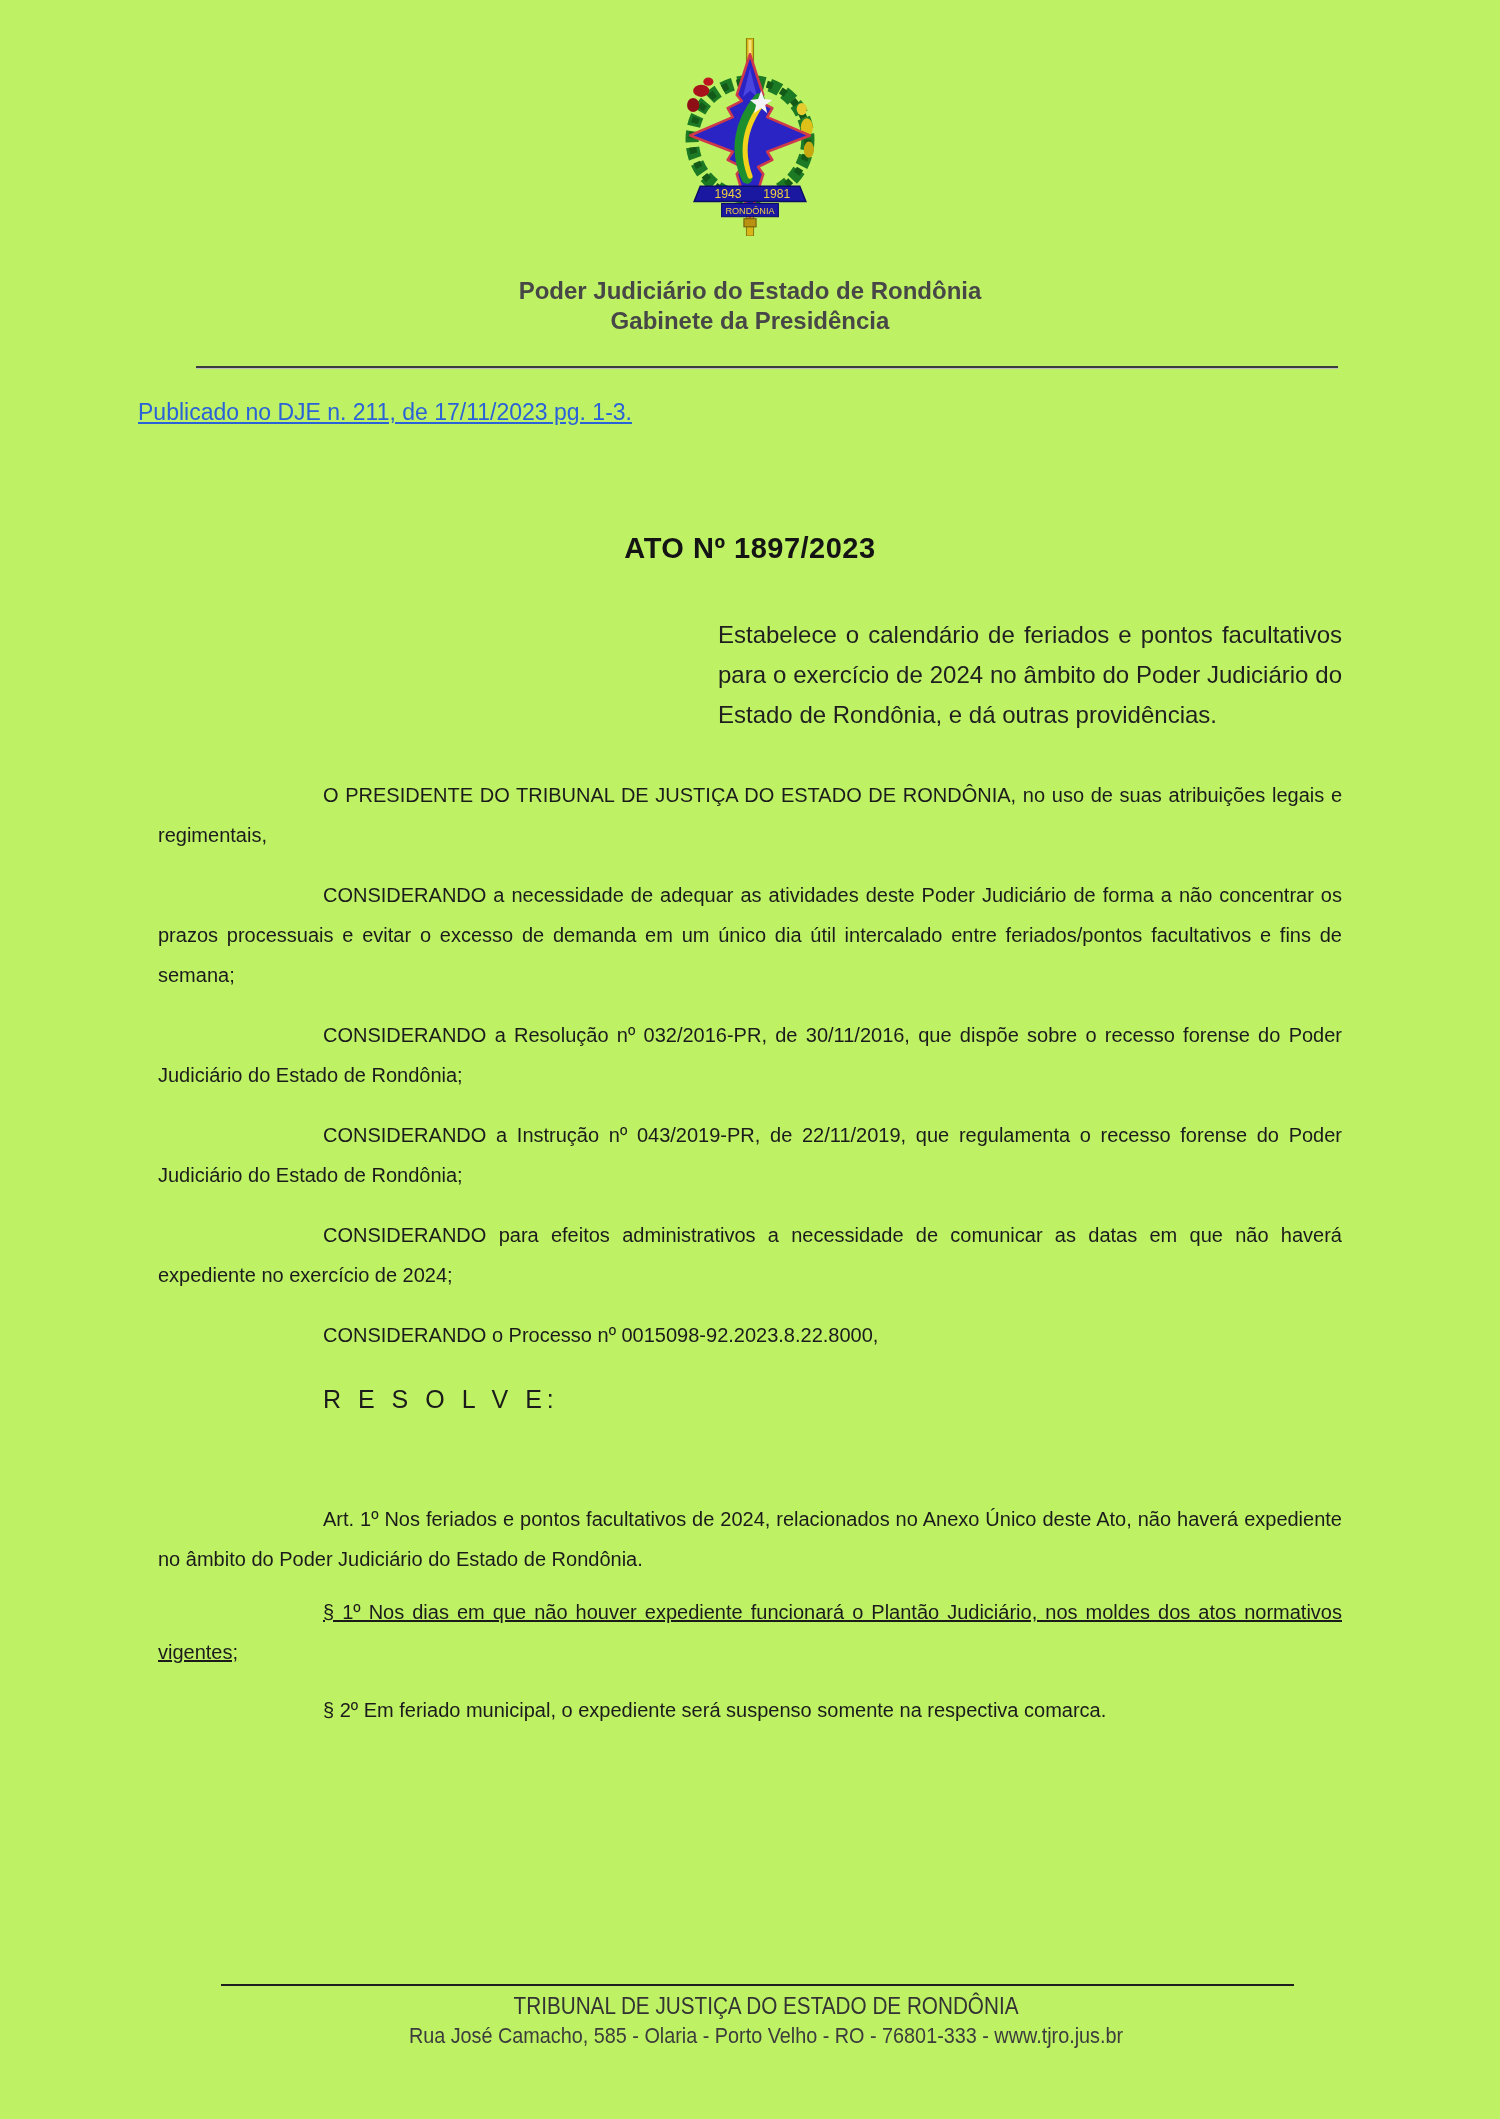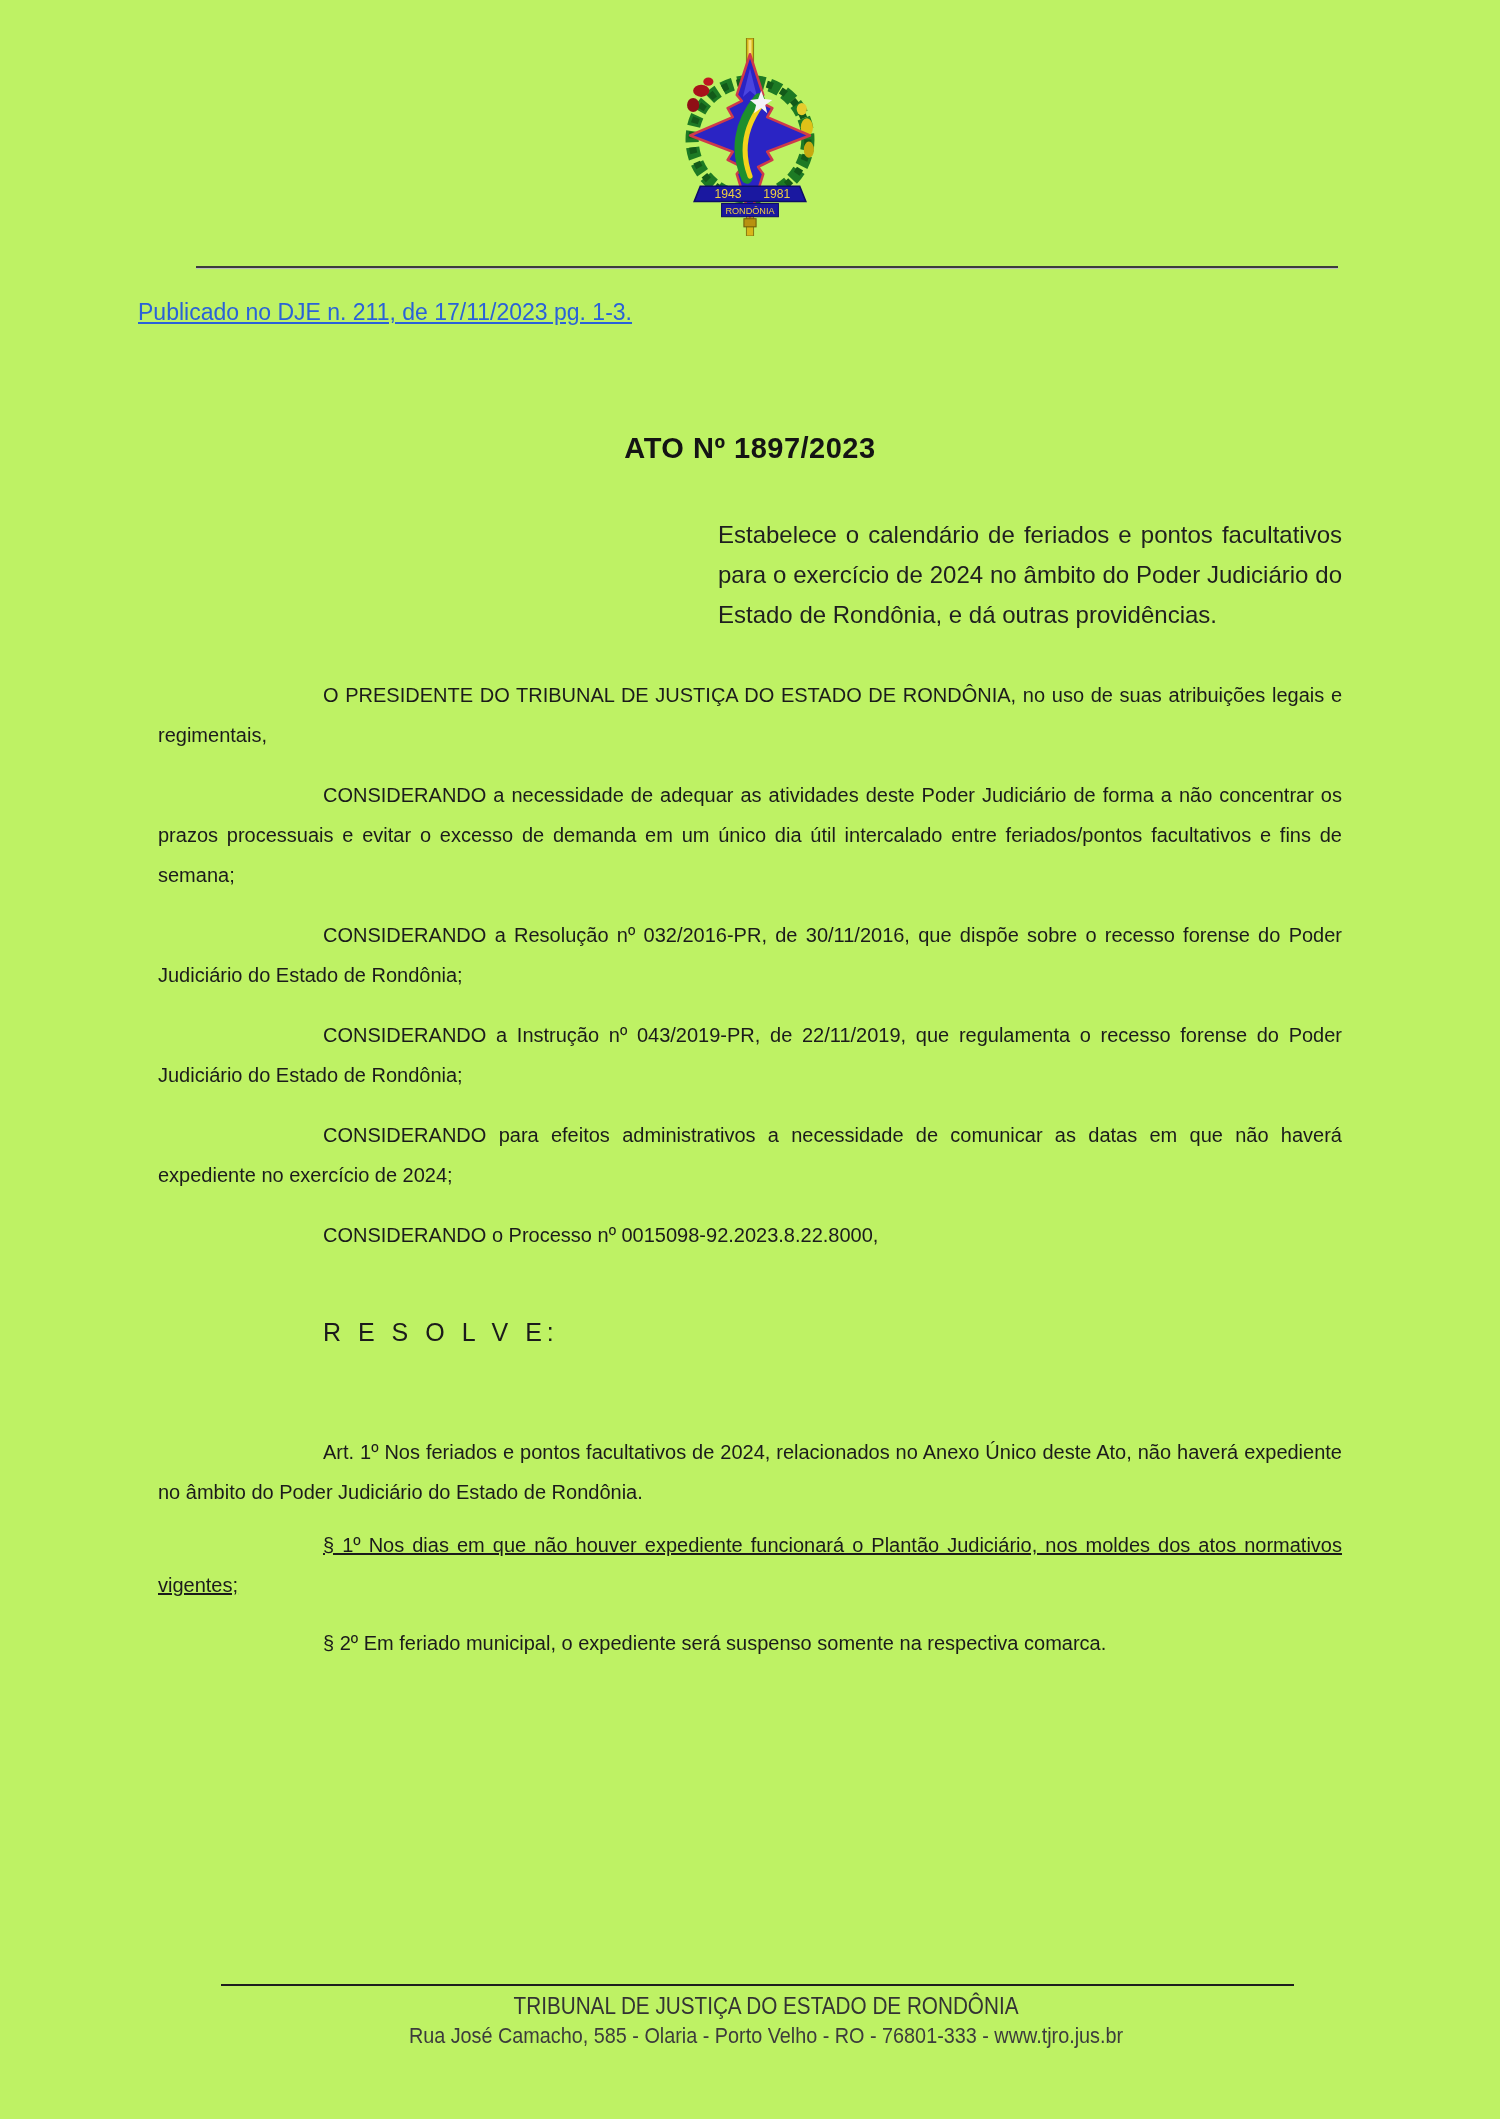--- a/index.html
+++ b/index.html
@@ -35,21 +35,21 @@
     margin:50px 0 0 560px;width:624px;
     font-size:24px;line-height:40px;text-align:justify;color:#1f1f1f;
   }
   .content p.body-par{
     margin:20px 0 0 0;
     font-size:20px;line-height:40px;
     text-align:justify;text-indent:165px;color:#1b1b1b;
   }
   .content p.first{margin-top:40px;}
   .resolve{
-    margin:57px 0 0 0;font-size:25px;line-height:40px;
+    margin:24px 0 0 0;font-size:25px;line-height:40px;
     text-indent:165px;letter-spacing:5px;color:#1b1b1b;
   }
   .content p.art-first{margin-top:80px;}
   .content p.tight{margin-top:13px;text-decoration:underline;}
   .content p.tight2{margin-top:18px;}
   
   .footer{position:absolute;top:1984px;left:16px;width:1500px;}
   .footer-rule{margin-left:205px;width:1073px;height:2px;background:#1e1e1e;}
   .footer-line1{
     margin-top:7px;text-align:center;font-size:23px;color:#333333;
@@ -100,20 +100,24 @@
       <text x="40" y="158" font-size="12" fill="#f0d040" font-family="'Liberation Sans',sans-serif">1943</text>
       <text x="88" y="158" font-size="12" fill="#f0d040" font-family="'Liberation Sans',sans-serif">1981</text>
     </g>
 
     <g>
       <rect x="47" y="163" width="56" height="13" fill="#1a18a0" stroke="#0d0c66" stroke-width="1"></rect>
       <text x="75" y="173" font-size="9" fill="#f0d040" text-anchor="middle" font-family="'Liberation Sans',sans-serif">RONDÔNIA</text>
     </g>
   </svg>
 
+  <div class="org">
+    <div>Poder Judiciário do Estado de Rondônia</div>
+    <div>Gabinete da Presidência</div>
+  </div>
 
   <div class="top-rule"></div>
 
   <div class="pub">
     <a href="#">Publicado no DJE n. 211, de 17/11/2023 pg. 1-3.</a>
   </div>
 
   <div class="doc-title">ATO Nº 1897/2023</div>
 
   <div class="content">

